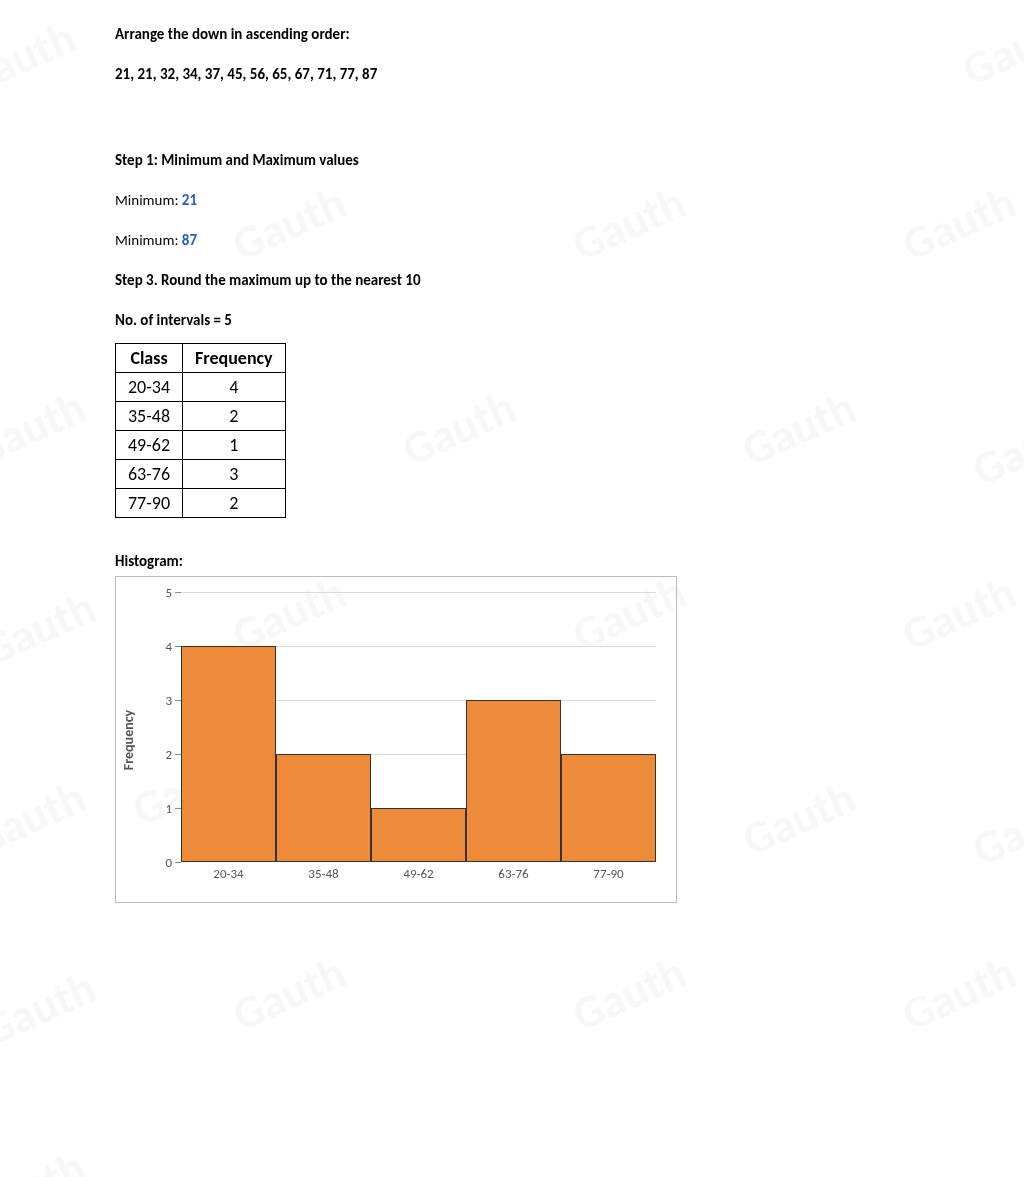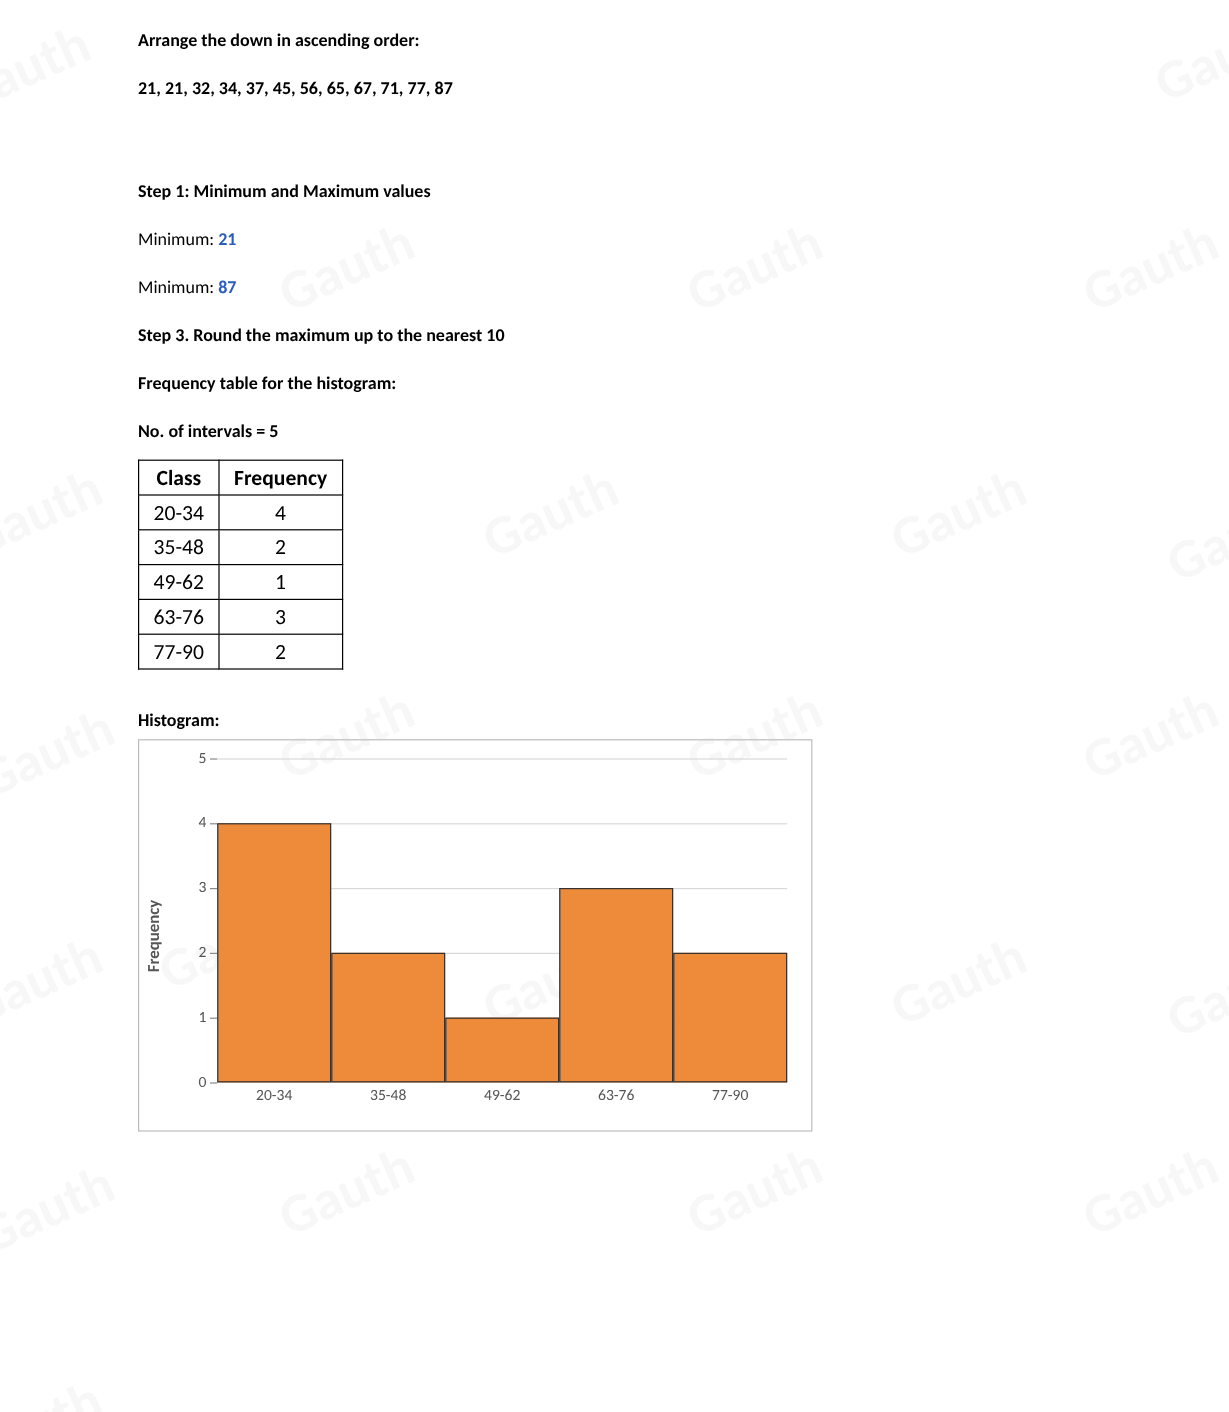--- a/index.html
+++ b/index.html
@@ -63,21 +63,20 @@
   <p class="b line">Arrange the down in ascending order:</p>
   <p class="b line" style="margin-bottom:68px">21, 21, 32, 34, 37, 45, 56, 65, 67, 71, 77, 87</p>
 
   <p class="b line">Step 1: Minimum and Maximum values</p>
   <p class="line"><span>Minimum: </span><span class="blue">21</span></p>
   <p class="line"><span>Minimum: </span><span class="blue">87</span></p>
 
 
   <p class="b line">Step 3. Round the maximum up to the nearest 10</p>
 
-  <p class="b line">Frequency table for the histogram:</p>
   <p class="b tight">No. of intervals = 5</p>
 
   <table class="freq">
     <thead>
         <tr>
       <th>Class</th>
       <th>Frequency</th>
     </tr>
       </thead>
     <tbody>

